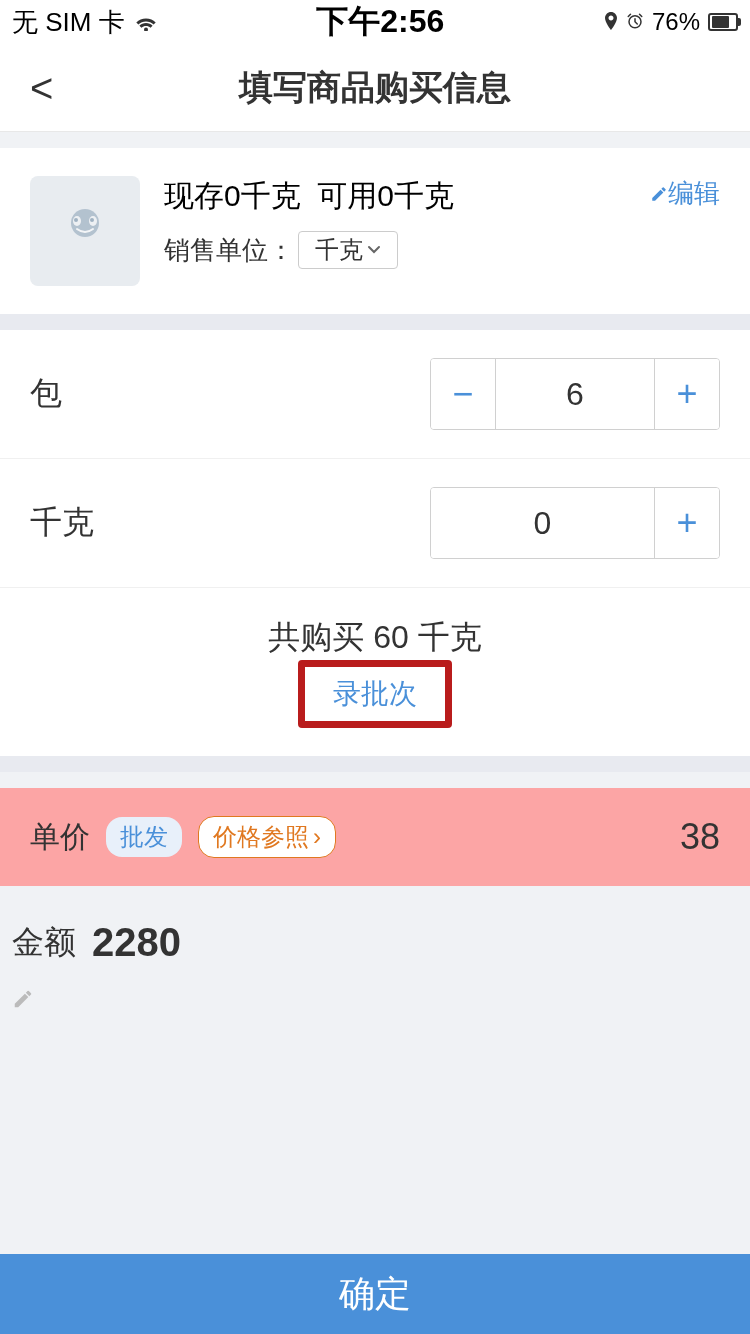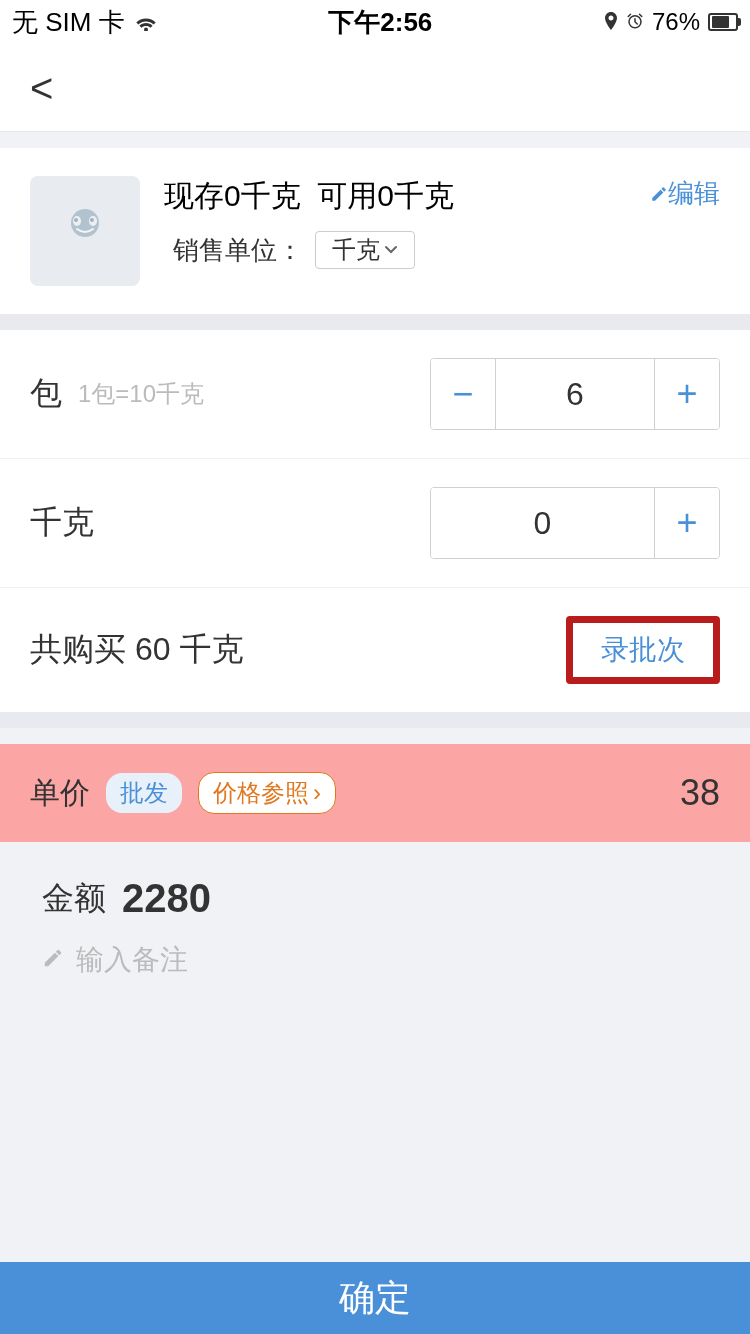--- a/index.html
+++ b/index.html
@@ -18,21 +18,21 @@
       background: #fff;
       height: 44px;
       display: flex;
       align-items: center;
       justify-content: space-between;
       padding: 0 12px;
       font-size: 28px;
       font-weight: 500;
     }
     .status-left { display: flex; align-items: center; gap: 10px; font-size: 26px; }
-    .status-center { font-size: 26px; font-weight: 600; }
+    .status-center { font-size: 32px; font-weight: 600; }
     .status-right { display: flex; align-items: center; gap: 8px; font-size: 24px; }
     .battery-icon {
       display: inline-flex; align-items: center;
       border: 2px solid #333; border-radius: 3px; padding: 1px 2px;
       height: 18px; width: 30px; position: relative;
     }
     .battery-inner { background: #333; height: 100%; width: 76%; border-radius: 1px; }
     .battery-tip {
       position: absolute; right: -5px; top: 50%; transform: translateY(-50%);
       width: 3px; height: 8px; background: #333; border-radius: 0 2px 2px 0;
@@ -79,21 +79,21 @@
       border-radius: 8px;
       display: flex;
       align-items: center;
       justify-content: center;
       flex-shrink: 0;
     }
     .product-thumb svg { width: 60px; height: 60px; opacity: 0.5; }
     .product-info { flex: 1; }
     .product-name { font-size: 30px; font-weight: 600; color: #333; margin-bottom: 10px; }
     .product-stock { font-size: 30px; color: #000000; margin-bottom: 14px; }
-    .product-unit { display: flex; align-items: center; gap: 12px; font-size: 26px; color: #333; margin-left: 9px; }
+    .product-unit { display: flex; align-items: center; gap: 4px; font-size: 26px; color: #333; }
     .unit-badge {
       border: 1px solid #ccc;
       border-radius: 4px;
       padding: 2px 16px;
       font-size: 24px;
       color: #333;
       display: flex; align-items: center; gap: 4px;
     }
     .product-edit {
       color: #4a90d9;
@@ -162,20 +162,21 @@
       overflow: hidden;
     }
 
     
     .summary-row {
       background: #fff;
       padding: 28px 30px;
       display: flex;
       align-items: center;
       justify-content: space-between;
+      flex-direction: column;
     }
     .summary-text { font-size: 32px; color: #333; }
     .batch-btn {
       border: 7px solid #b91c1c;
       border-radius: 4px;
       padding: 8px 28px;
       font-size: 28px;
       color: #4a90d9;
       background: #fff;
       cursor: pointer;
@@ -211,21 +212,21 @@
     .price-value {
       margin-left: auto;
       font-size: 36px;
       color: #333;
       font-weight: 500;
     }
 
     
     .amount-section {
       background: #f0f2f5;
-      padding: 24px 42px 0;
+      padding: 24px 12px 0;
     }
     .amount-row {
       background: #f0f2f5;
       padding: 10px 0 4px;
       display: flex;
       align-items: center;
       gap: 16px;
     }
     .amount-label { font-size: 32px; color: #333; }
     .amount-value { font-size: 40px; color: #333; font-weight: 600; }
@@ -239,21 +240,21 @@
     .remark-text { font-size: 28px; color: #bbb; }
 
     
     .spacer { flex: 1; background: #f0f2f5; }
 
     
     .confirm-btn {
       background: #4a90d9;
       color: #fff;
       font-size: 36px;
-      height: 72px;
+      height: 80px;
       display: flex;
       align-items: center;
       justify-content: center;
       cursor: pointer;
       border: none;
       width: 100%;
     }
   </style>
 </head>
 <body>
@@ -286,20 +287,21 @@
     <span>76%</span>
     <span class="battery-icon">
       <span class="battery-inner"></span>
       <span class="battery-tip"></span>
     </span>
   </div>
 </div>
 
 <div class="nav-bar">
   <span class="nav-back">&lt;</span>
+  <span class="nav-title">填写商品购买信息</span>
 </div>
 
 <div class="product-section">
   <div class="product-thumb">
     <svg viewBox="0 0 60 60">
       <circle cx="30" cy="22" r="14" fill="#8099b0"></circle>
       <ellipse cx="22" cy="20" rx="4" ry="5" fill="#fff" opacity="0.9"></ellipse>
       <ellipse cx="38" cy="20" rx="4" ry="5" fill="#fff" opacity="0.9"></ellipse>
       <circle cx="21" cy="19" r="2" fill="#5a7a96"></circle>
       <circle cx="37" cy="19" r="2" fill="#5a7a96"></circle>
@@ -327,21 +329,20 @@
     <span>编辑</span>
   </div>
 </div>
 
 <div class="divider"></div>
 
 <div class="input-section">
   <div class="input-row">
     <div class="input-label">
       <span>包</span>
-      <span class="input-hint">1包=10千克</span>
     </div>
     <div class="input-controls">
       <button class="input-btn">−</button>
       <input class="input-field" type="text" value="6" style="">
       <button class="input-btn">+</button>
     </div>
   </div>
 
   <div class="input-row">
     <div class="input-label">
@@ -375,19 +376,18 @@
   <div class="amount-row">
     <span class="amount-label">金额</span>
     <span class="amount-value">2280</span>
   </div>
   <div class="remark-row">
     <span class="remark-icon">
       <svg width="22" height="22" viewBox="0 0 24 24">
           <path d="M3 17.25V21h3.75L17.81 9.94l-3.75-3.75L3 17.25zM20.71 7.04a1 1 0 000-1.41l-2.34-2.34a1 1 0 00-1.41 0l-1.83 1.83 3.75 3.75 1.83-1.83z" fill="#bbb"></path>
         </svg>
     </span>
-    <span class="remark-text">输入备注</span>
   </div>
 </div>
 
 <div class="spacer"></div>
 
 <button class="confirm-btn">确定</button>
 
 </body></html>

